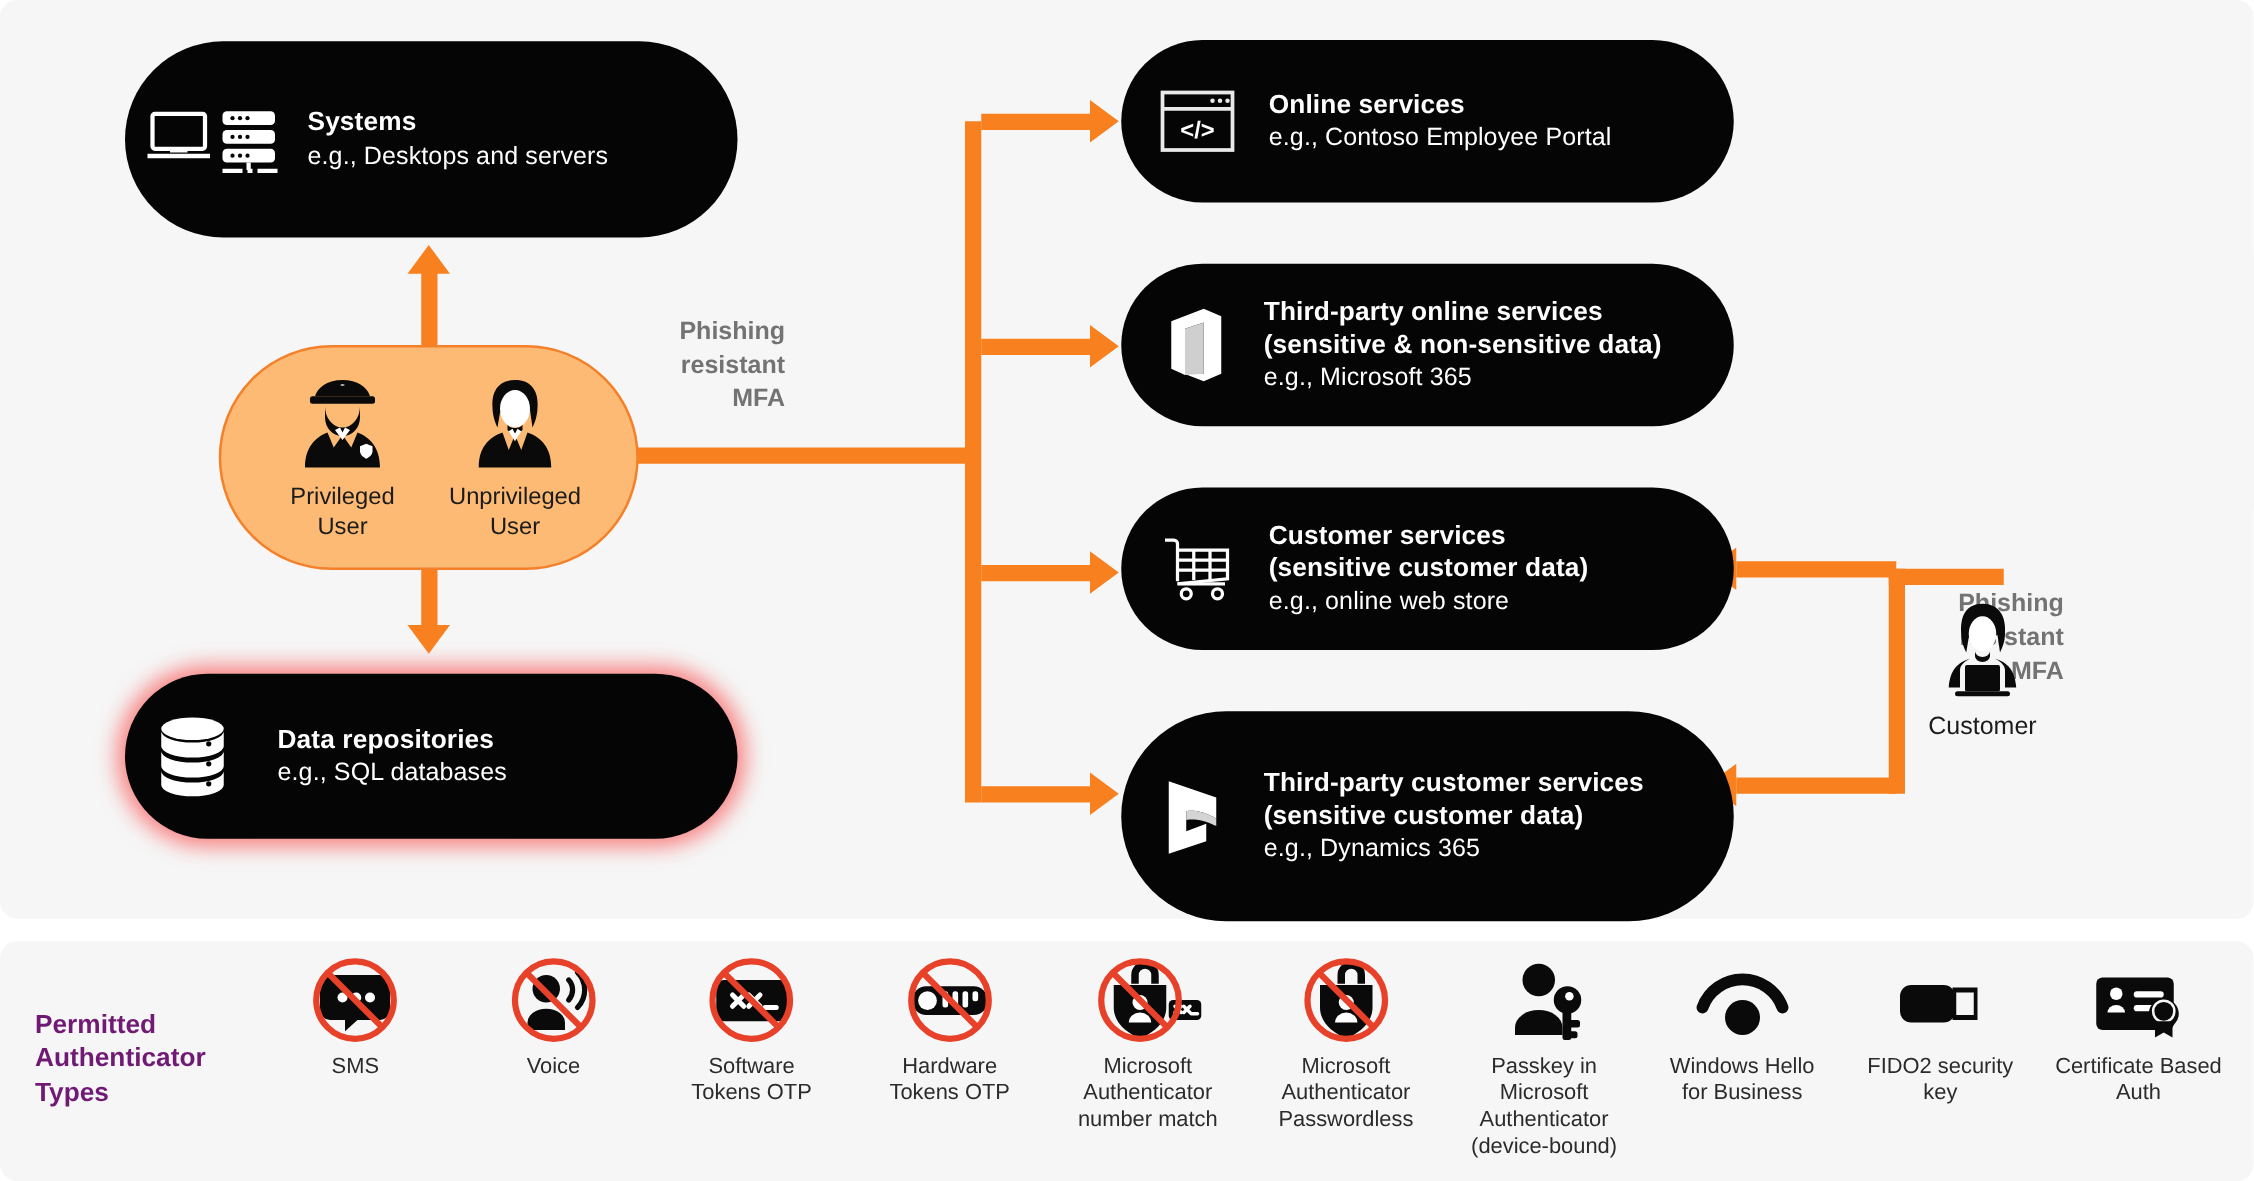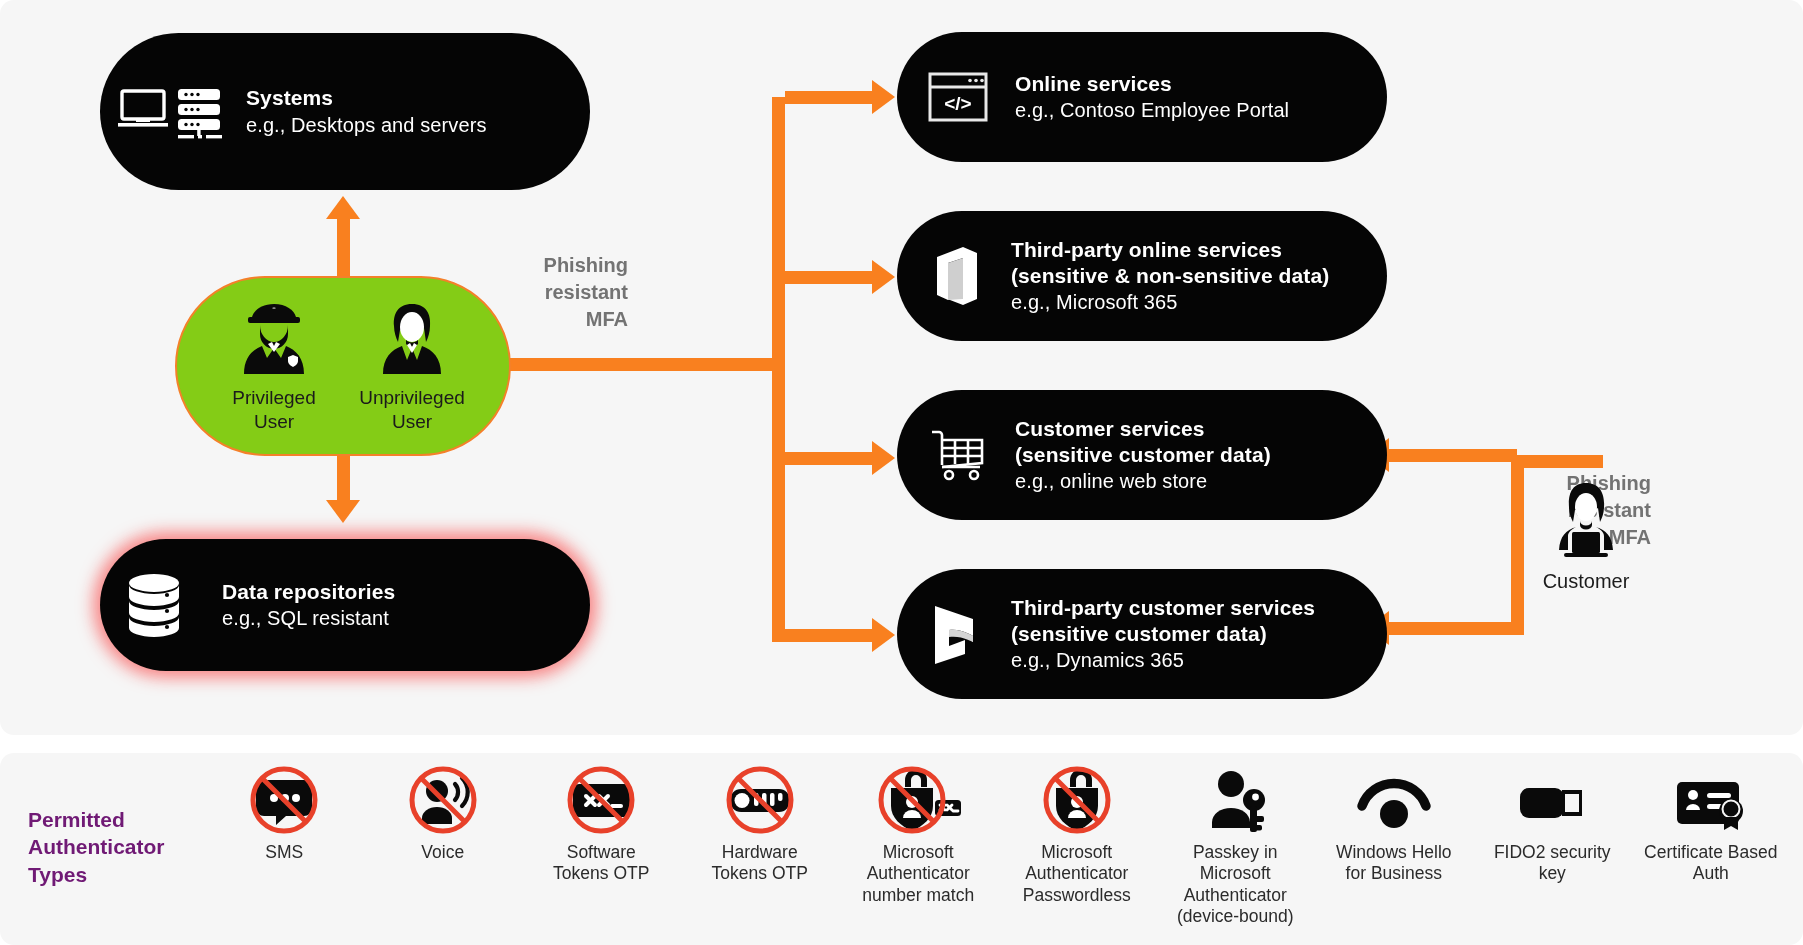--- a/index.html
+++ b/index.html
@@ -33,21 +33,21 @@
   .pill .ic { flex: 0 0 auto; display: flex; align-items: center; justify-content: center; }
   .pill .txt { display: flex; flex-direction: column; }
   .pill .t1 { font-weight: bold; font-size: 21px; line-height: 1.26; letter-spacing: .1px; }
   .pill .t2 { font-weight: normal; font-size: 20px; line-height: 1.3; letter-spacing: .1px; }
 
   
   #users-oval {
     position: absolute;
     border: 2.4px solid #f4802a;
     border-radius: 999px;
-    background: #84cc16;
+    background: #fdba74;
     display: flex;
     align-items: flex-start;
     justify-content: center;
     gap: 26px;
     padding-top: 22px;
   }
   .user-fig { width: 112px; display: flex; flex-direction: column; align-items: center; }
   .user-fig .ulabel {
     margin-top: 6px; text-align: center;
     font-size: 19px; color: #1b1b1b; line-height: 1.24;
@@ -212,21 +212,21 @@
           </g>
           <g fill="#050505">
             <circle cx="45" cy="26" r="2.1"></circle>
               <circle cx="45" cy="42" r="2.1"></circle>
               <circle cx="45" cy="58" r="2.1"></circle>
           </g>
         </svg>
       </div>
       <div class="txt">
         <span class="t1">Data repositories</span>
-        <span class="t2">e.g., SQL resistant</span>
+        <span class="t2">e.g., SQL databases</span>
       </div>
     </div>
 
     <div class="pill" style="left:897px; top:32px; width:490px; height:130px; padding-left:30px; gap:26px;">
       <div class="ic">
         <svg width="62" height="54" viewBox="0 0 62 54">
           <rect x="3" y="4" width="56" height="46" fill="none" stroke="#e9e9e9" stroke-width="3"></rect>
           <line x1="3" y1="17" x2="59" y2="17" stroke="#e9e9e9" stroke-width="3"></line>
           <g fill="#e9e9e9">
               <circle cx="43" cy="10.5" r="1.8"></circle>
@@ -272,21 +272,21 @@
           </g>
         </svg>
       </div>
       <div class="txt">
         <span class="t1">Customer services</span>
         <span class="t1">(sensitive customer data)</span>
         <span class="t2">e.g., online web store</span>
       </div>
     </div>
 
-    <div class="pill" style="left:897px; top:569px; width:490px; height:130px; padding-left:30px; gap:26px;">
+    <div class="pill" style="left:897px; top:569px; width:490px; height:168px; padding-left:30px; gap:26px;">
       <div class="ic">
         <svg width="58" height="64" viewBox="0 0 58 64">
           <path d="M8 4 L46 17 L46 34 C46 34 34 26 22 28 L22 44 L38 38 L38 52 L8 62 Z" fill="#ffffff"></path>
           <path d="M22 28 C34 26 46 34 46 34 L46 40 C46 40 34 33 22 35 Z" fill="#d4d4d4"></path>
         </svg>
       </div>
       <div class="txt">
         <span class="t1">Third-party customer services</span>
         <span class="t1">(sensitive customer data)</span>
         <span class="t2">e.g., Dynamics 365</span>

